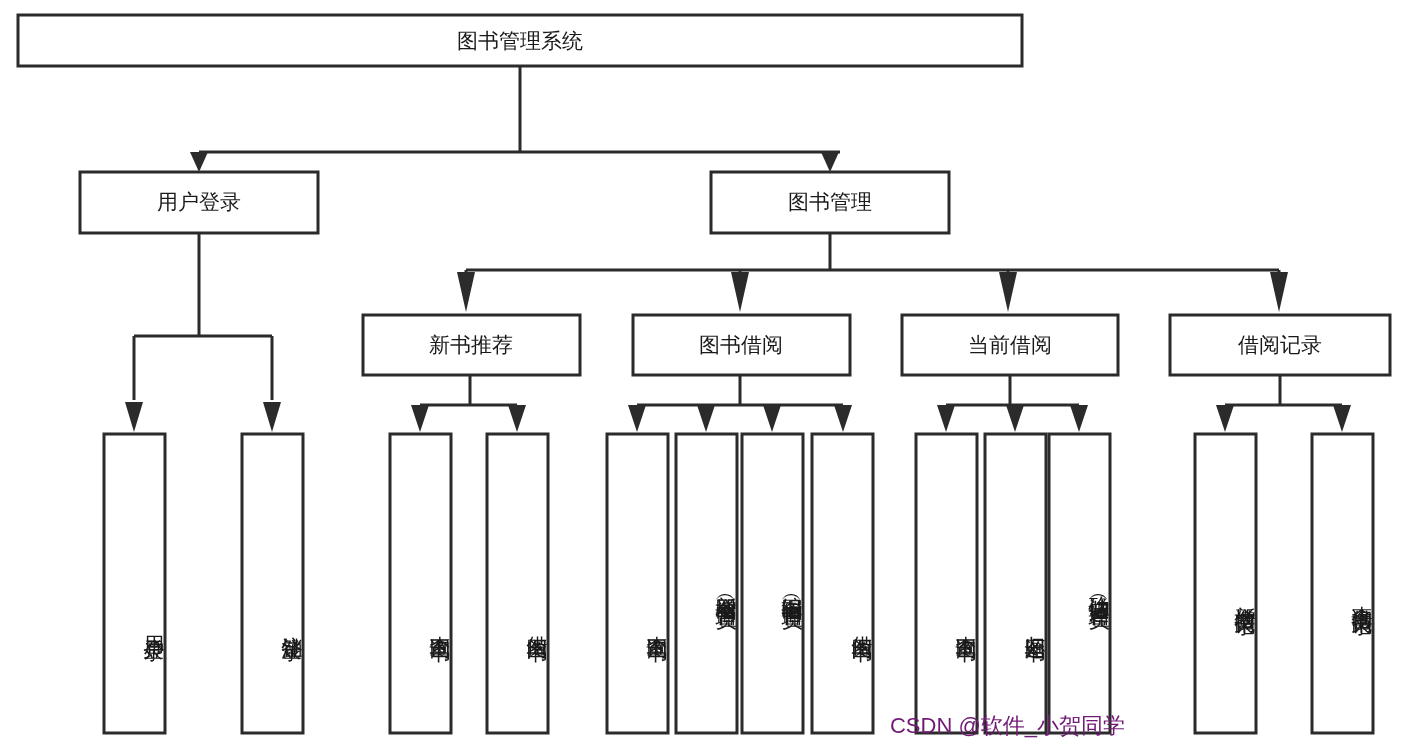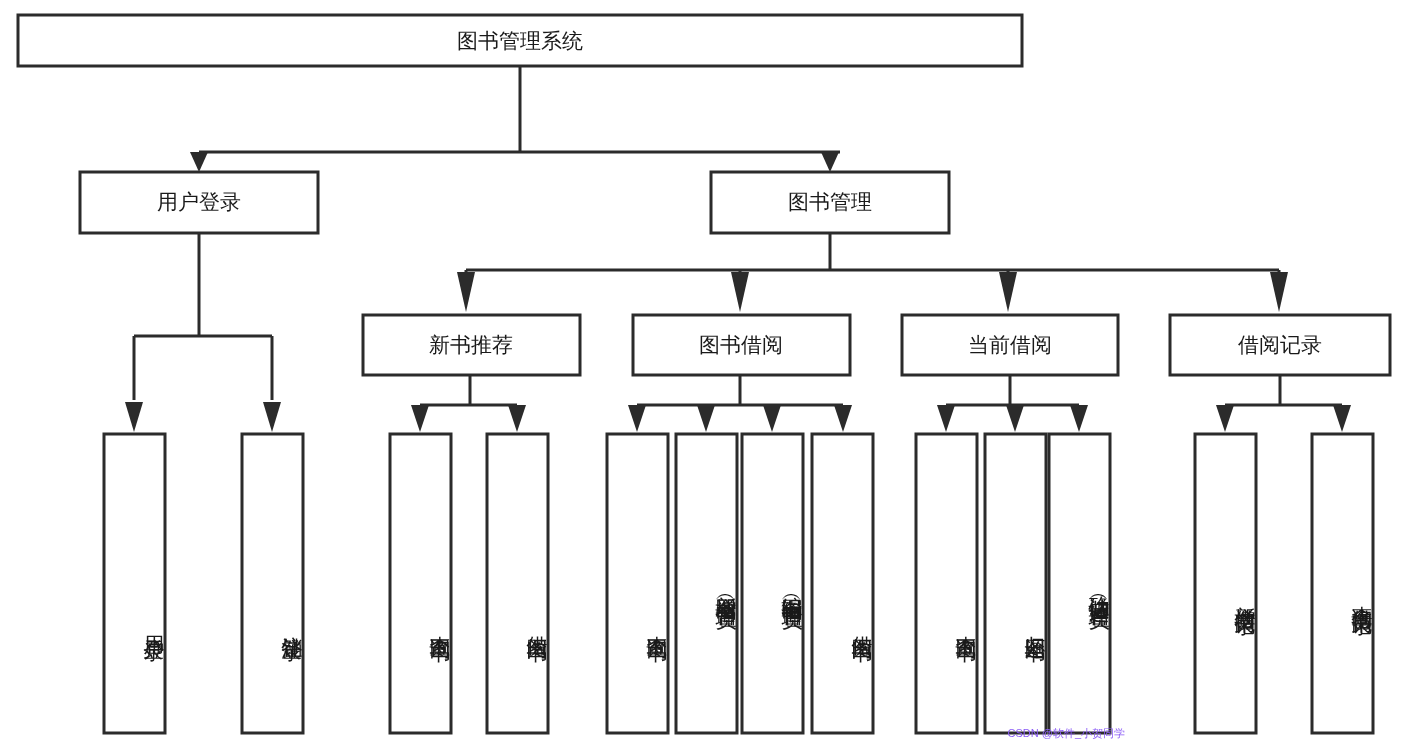--- a/index.html
+++ b/index.html
@@ -29,22 +29,22 @@
     display:flex;
     align-items:flex-start;
     justify-content:center;
     white-space:nowrap;
     pointer-events:none;
   }
   .watermark{
     position:absolute;
     right:8px;bottom:6px;
     font-family:"Liberation Sans","DejaVu Sans",sans-serif;
-    font-size:11px;
-    color:#8b5cf6;
+    font-size:22px;
+    color:#701a75;
     white-space:nowrap;
   }
 </style>
 </head>
 <body>
 
 <div id="diagram-root">
 
   <svg id="tree-svg" viewBox="0 0 1405 747">
 

